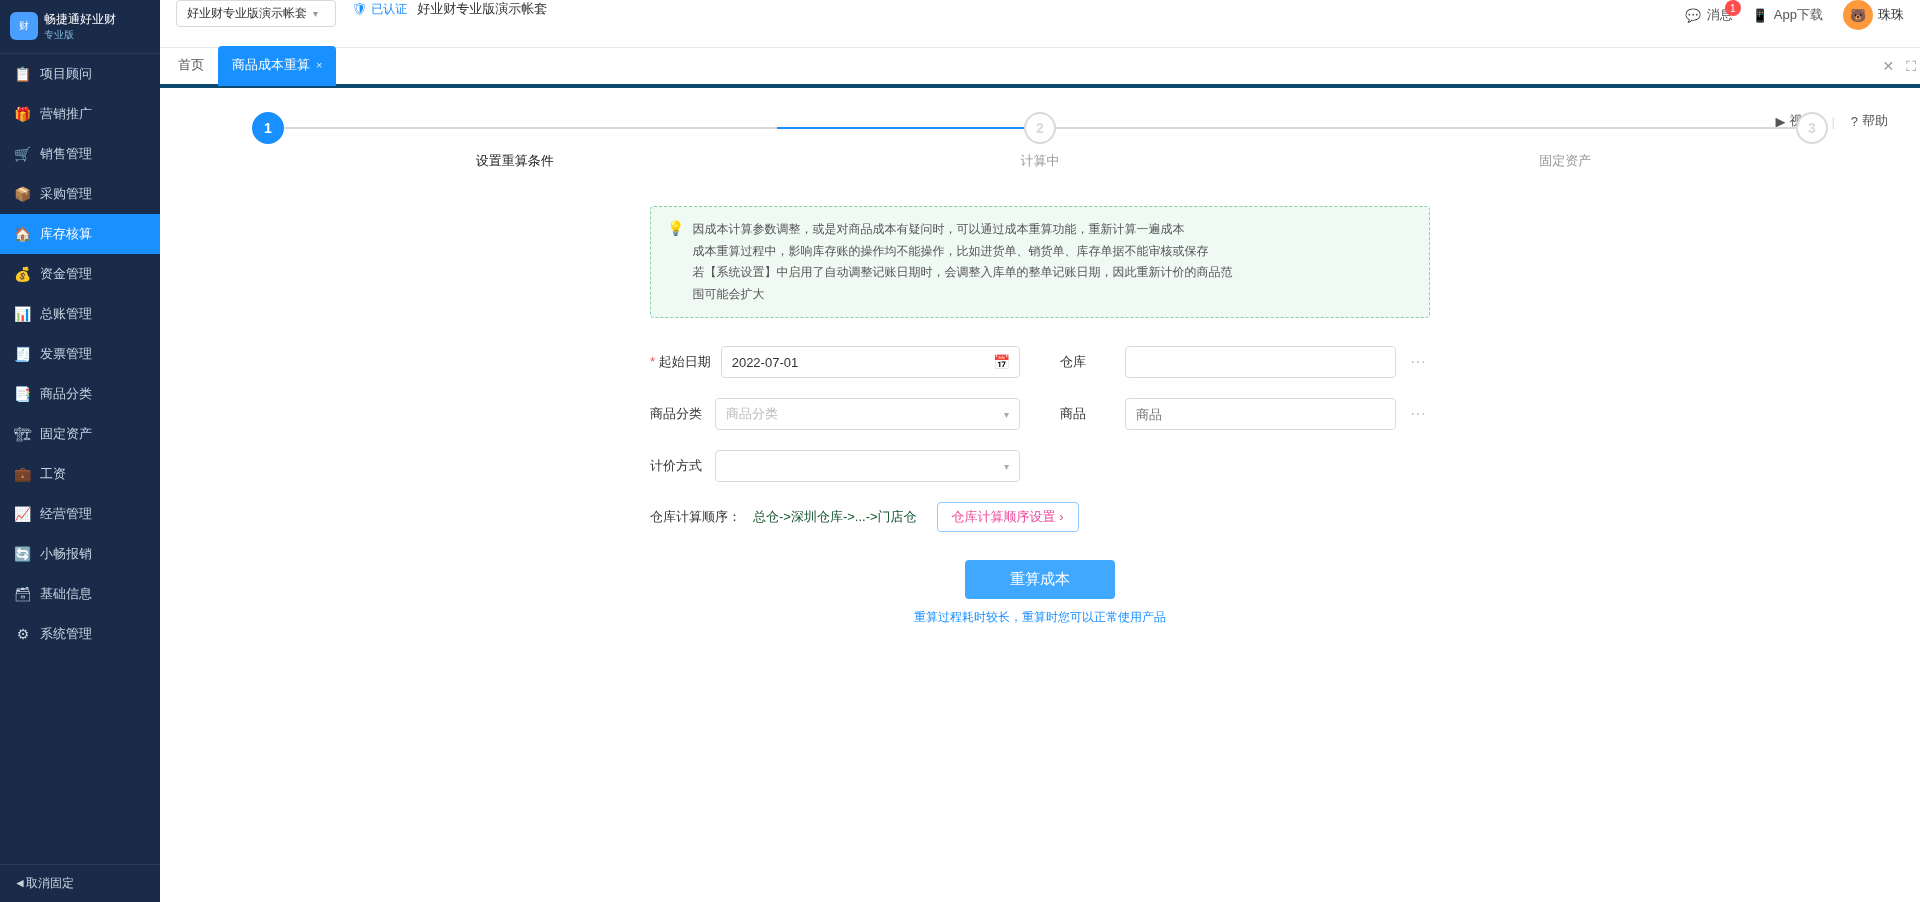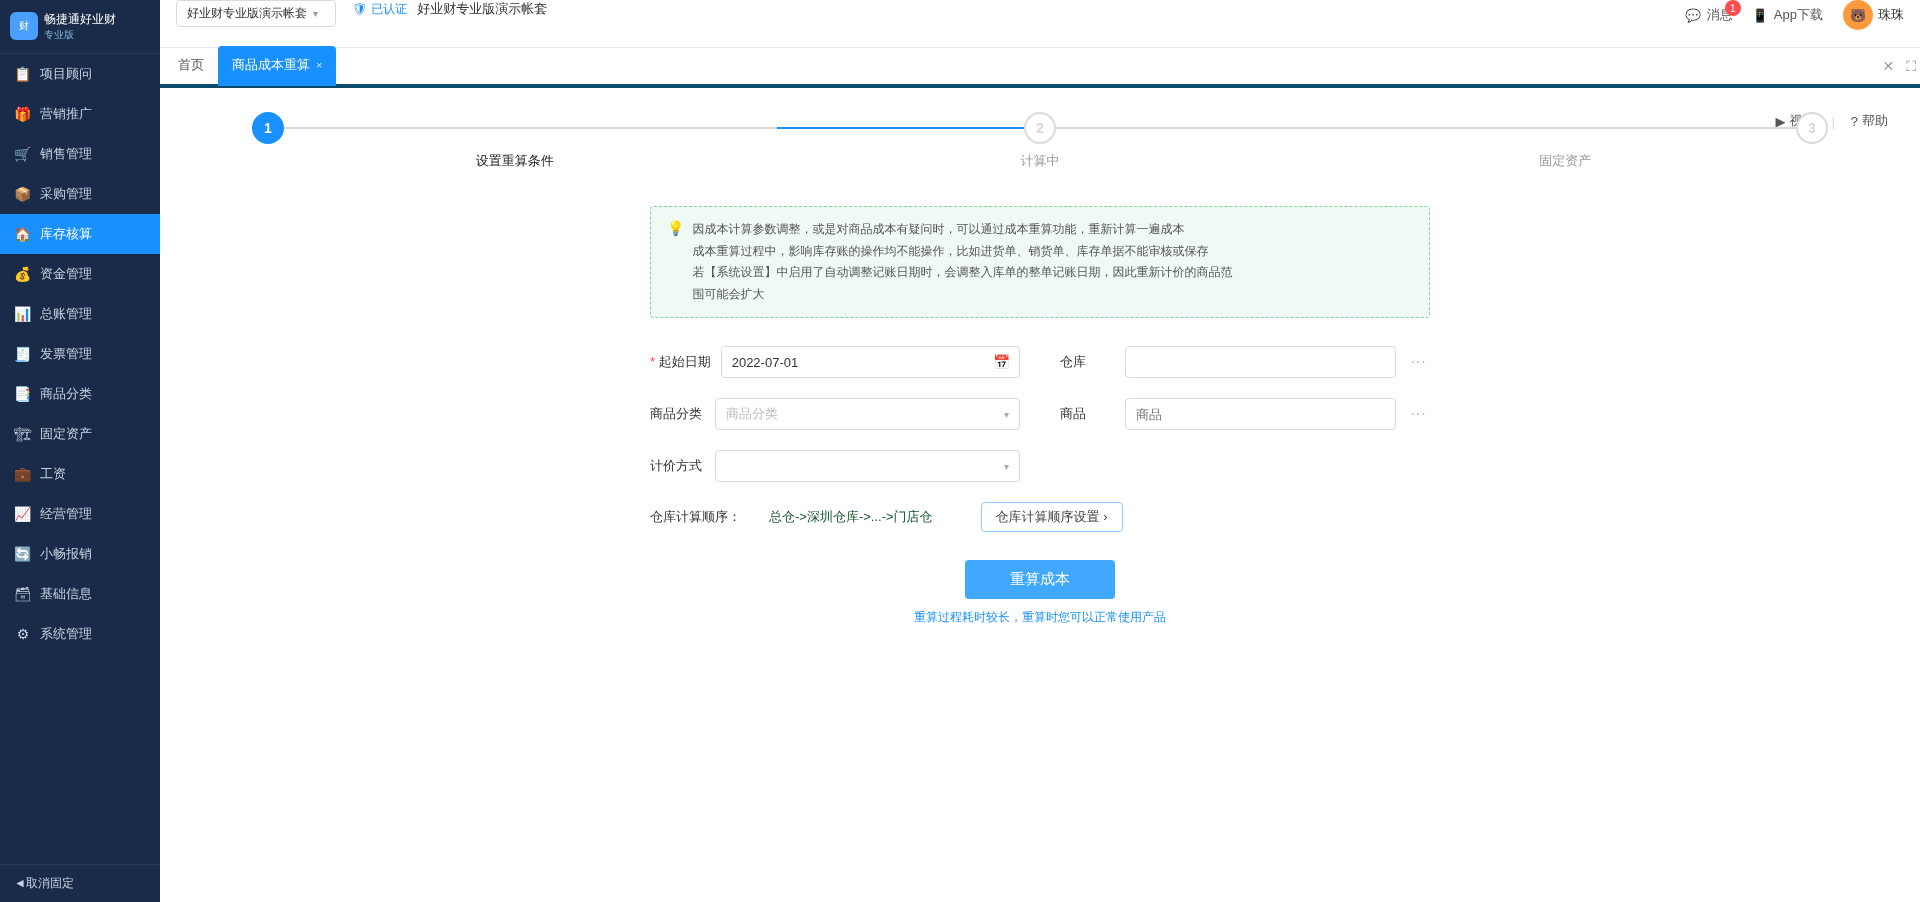--- a/index.html
+++ b/index.html
@@ -307,36 +307,36 @@
       cursor: pointer;
       font-size: 16px;
       padding: 0 4px;
     }
 
     
     .warehouse-row {
       display: flex;
       align-items: center;
       margin-bottom: 28px;
-      gap: 28px;
+      gap: 12px;
     }
     .warehouse-label { font-size: 13px; color: #333; white-space: nowrap; }
     .warehouse-value { font-size: 13px; color: #14532d; }
     .warehouse-btn {
       display: flex;
       align-items: center;
       gap: 4px;
       border: 1px solid #91caff;
       border-radius: 4px;
       padding: 5px 14px;
-      color: #404040;
+      color: #ec4899;
       font-size: 13px;
       cursor: pointer;
       background: white;
-      margin-left: 20px;
+      margin-left: 8px;
     }
 
     
     .btn-primary {
       background: #40a9ff;
       color: white;
       border: none;
       border-radius: 4px;
       padding: 10px 32px;
       font-size: 15px;

